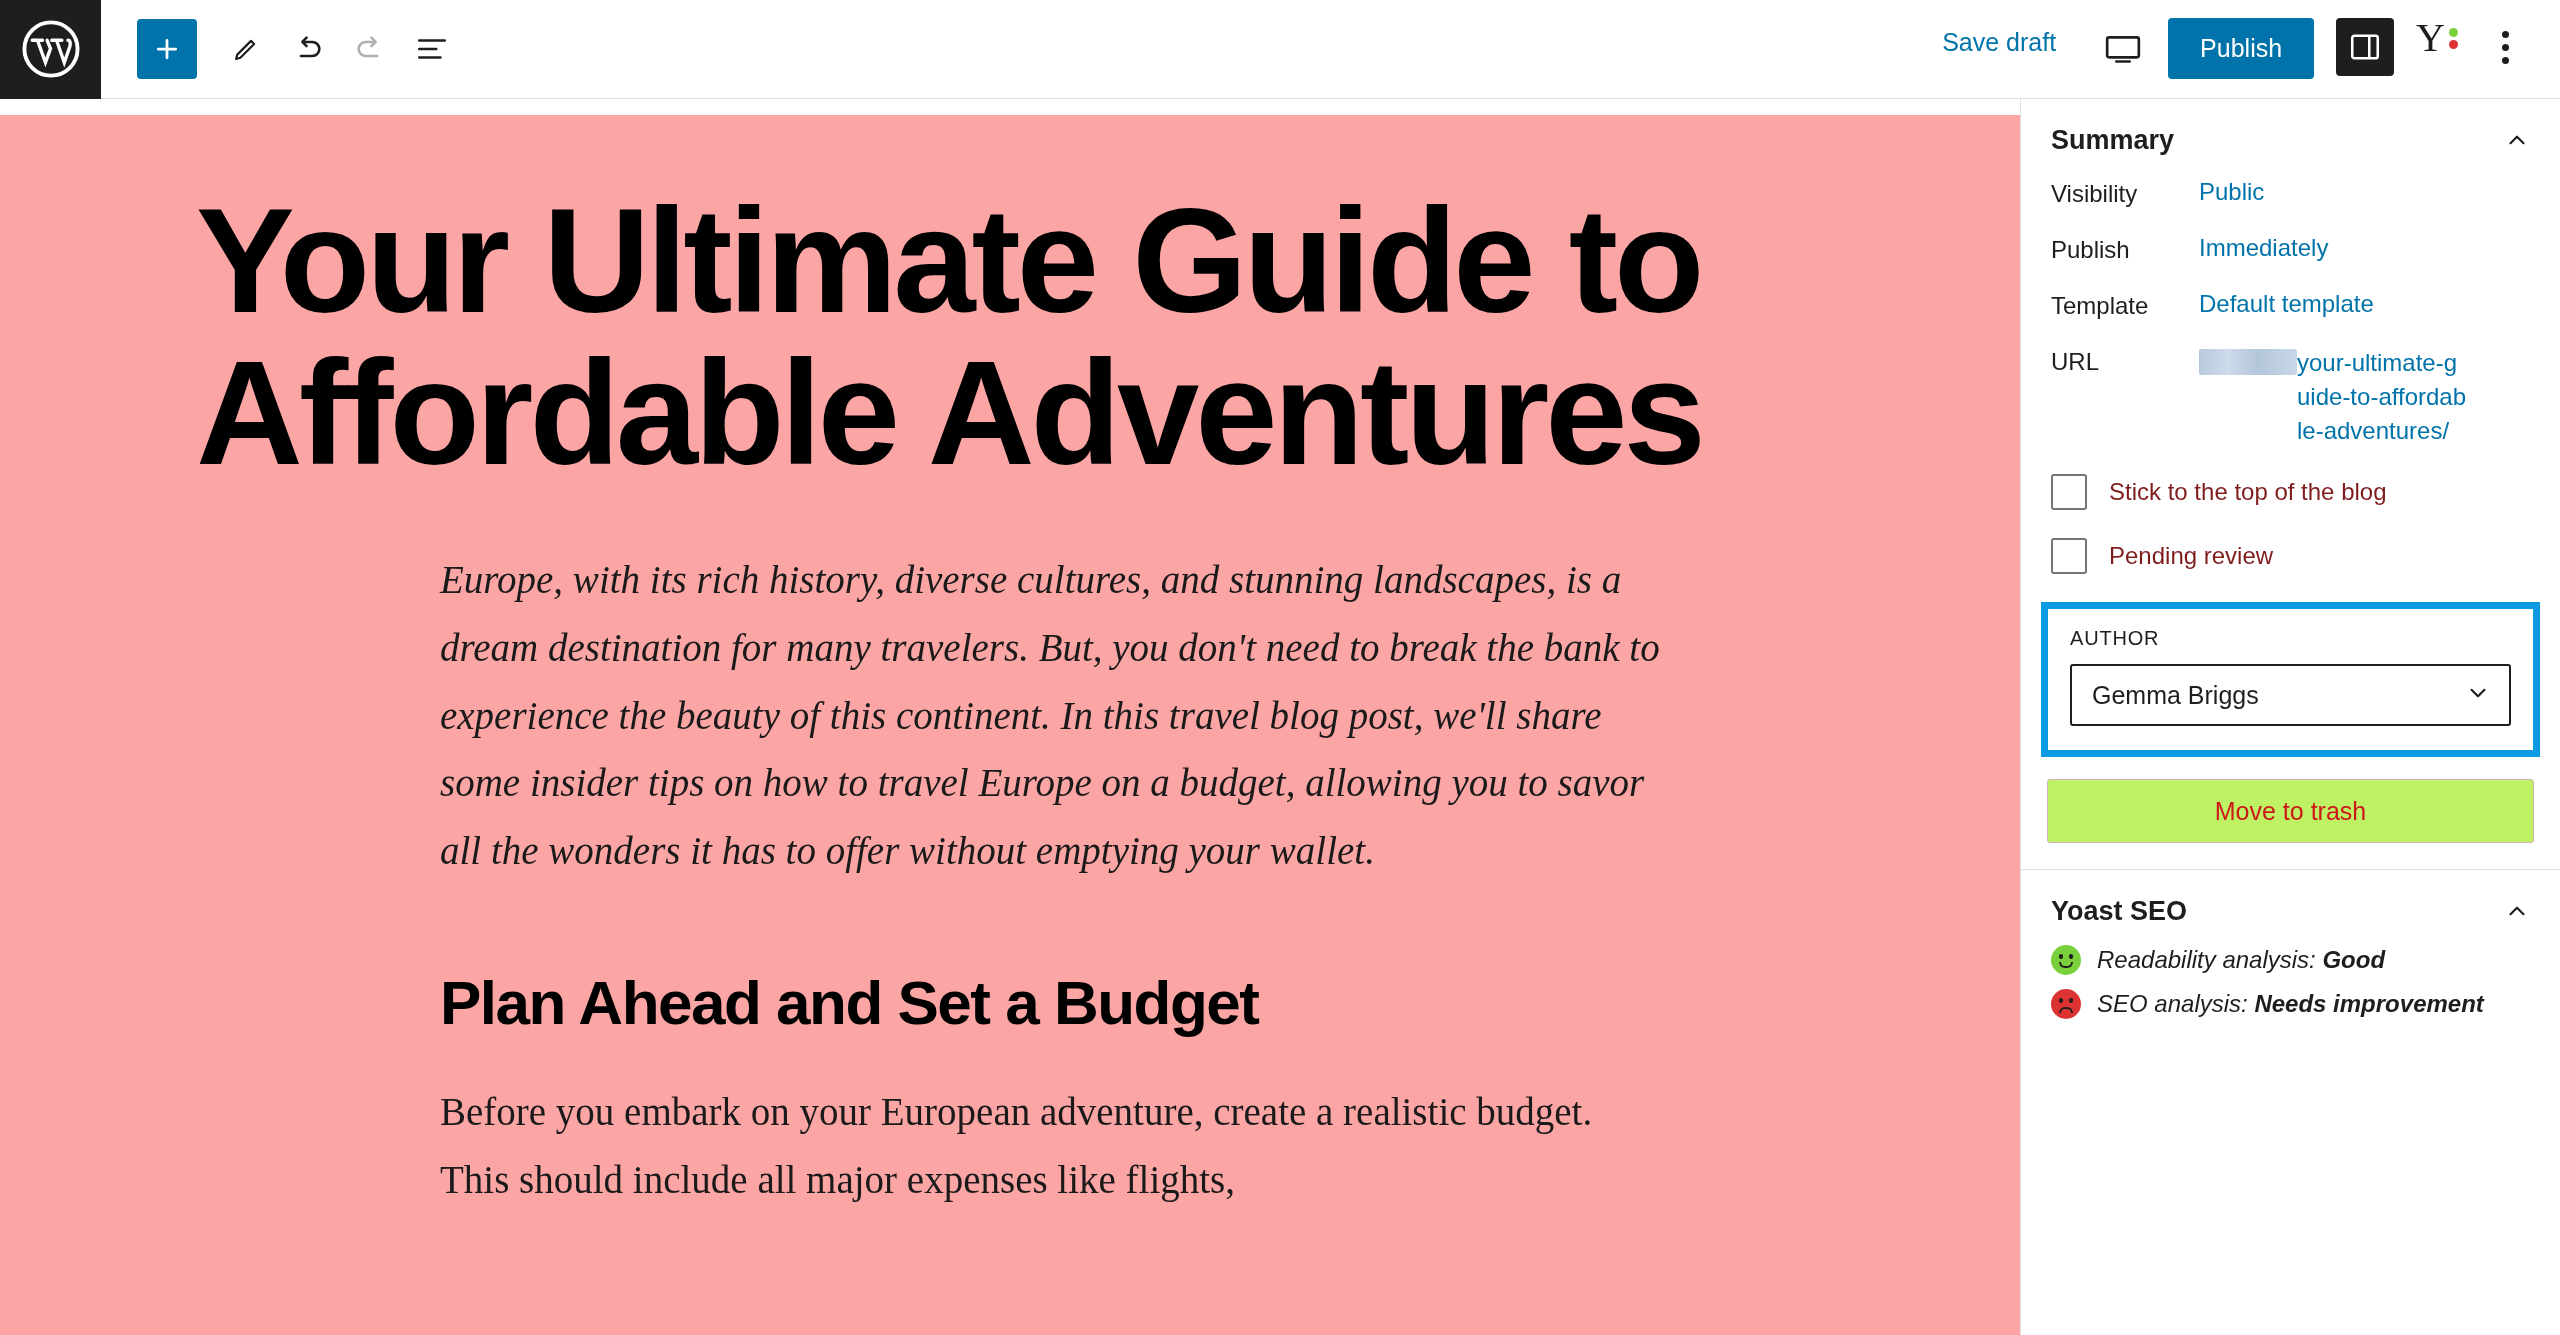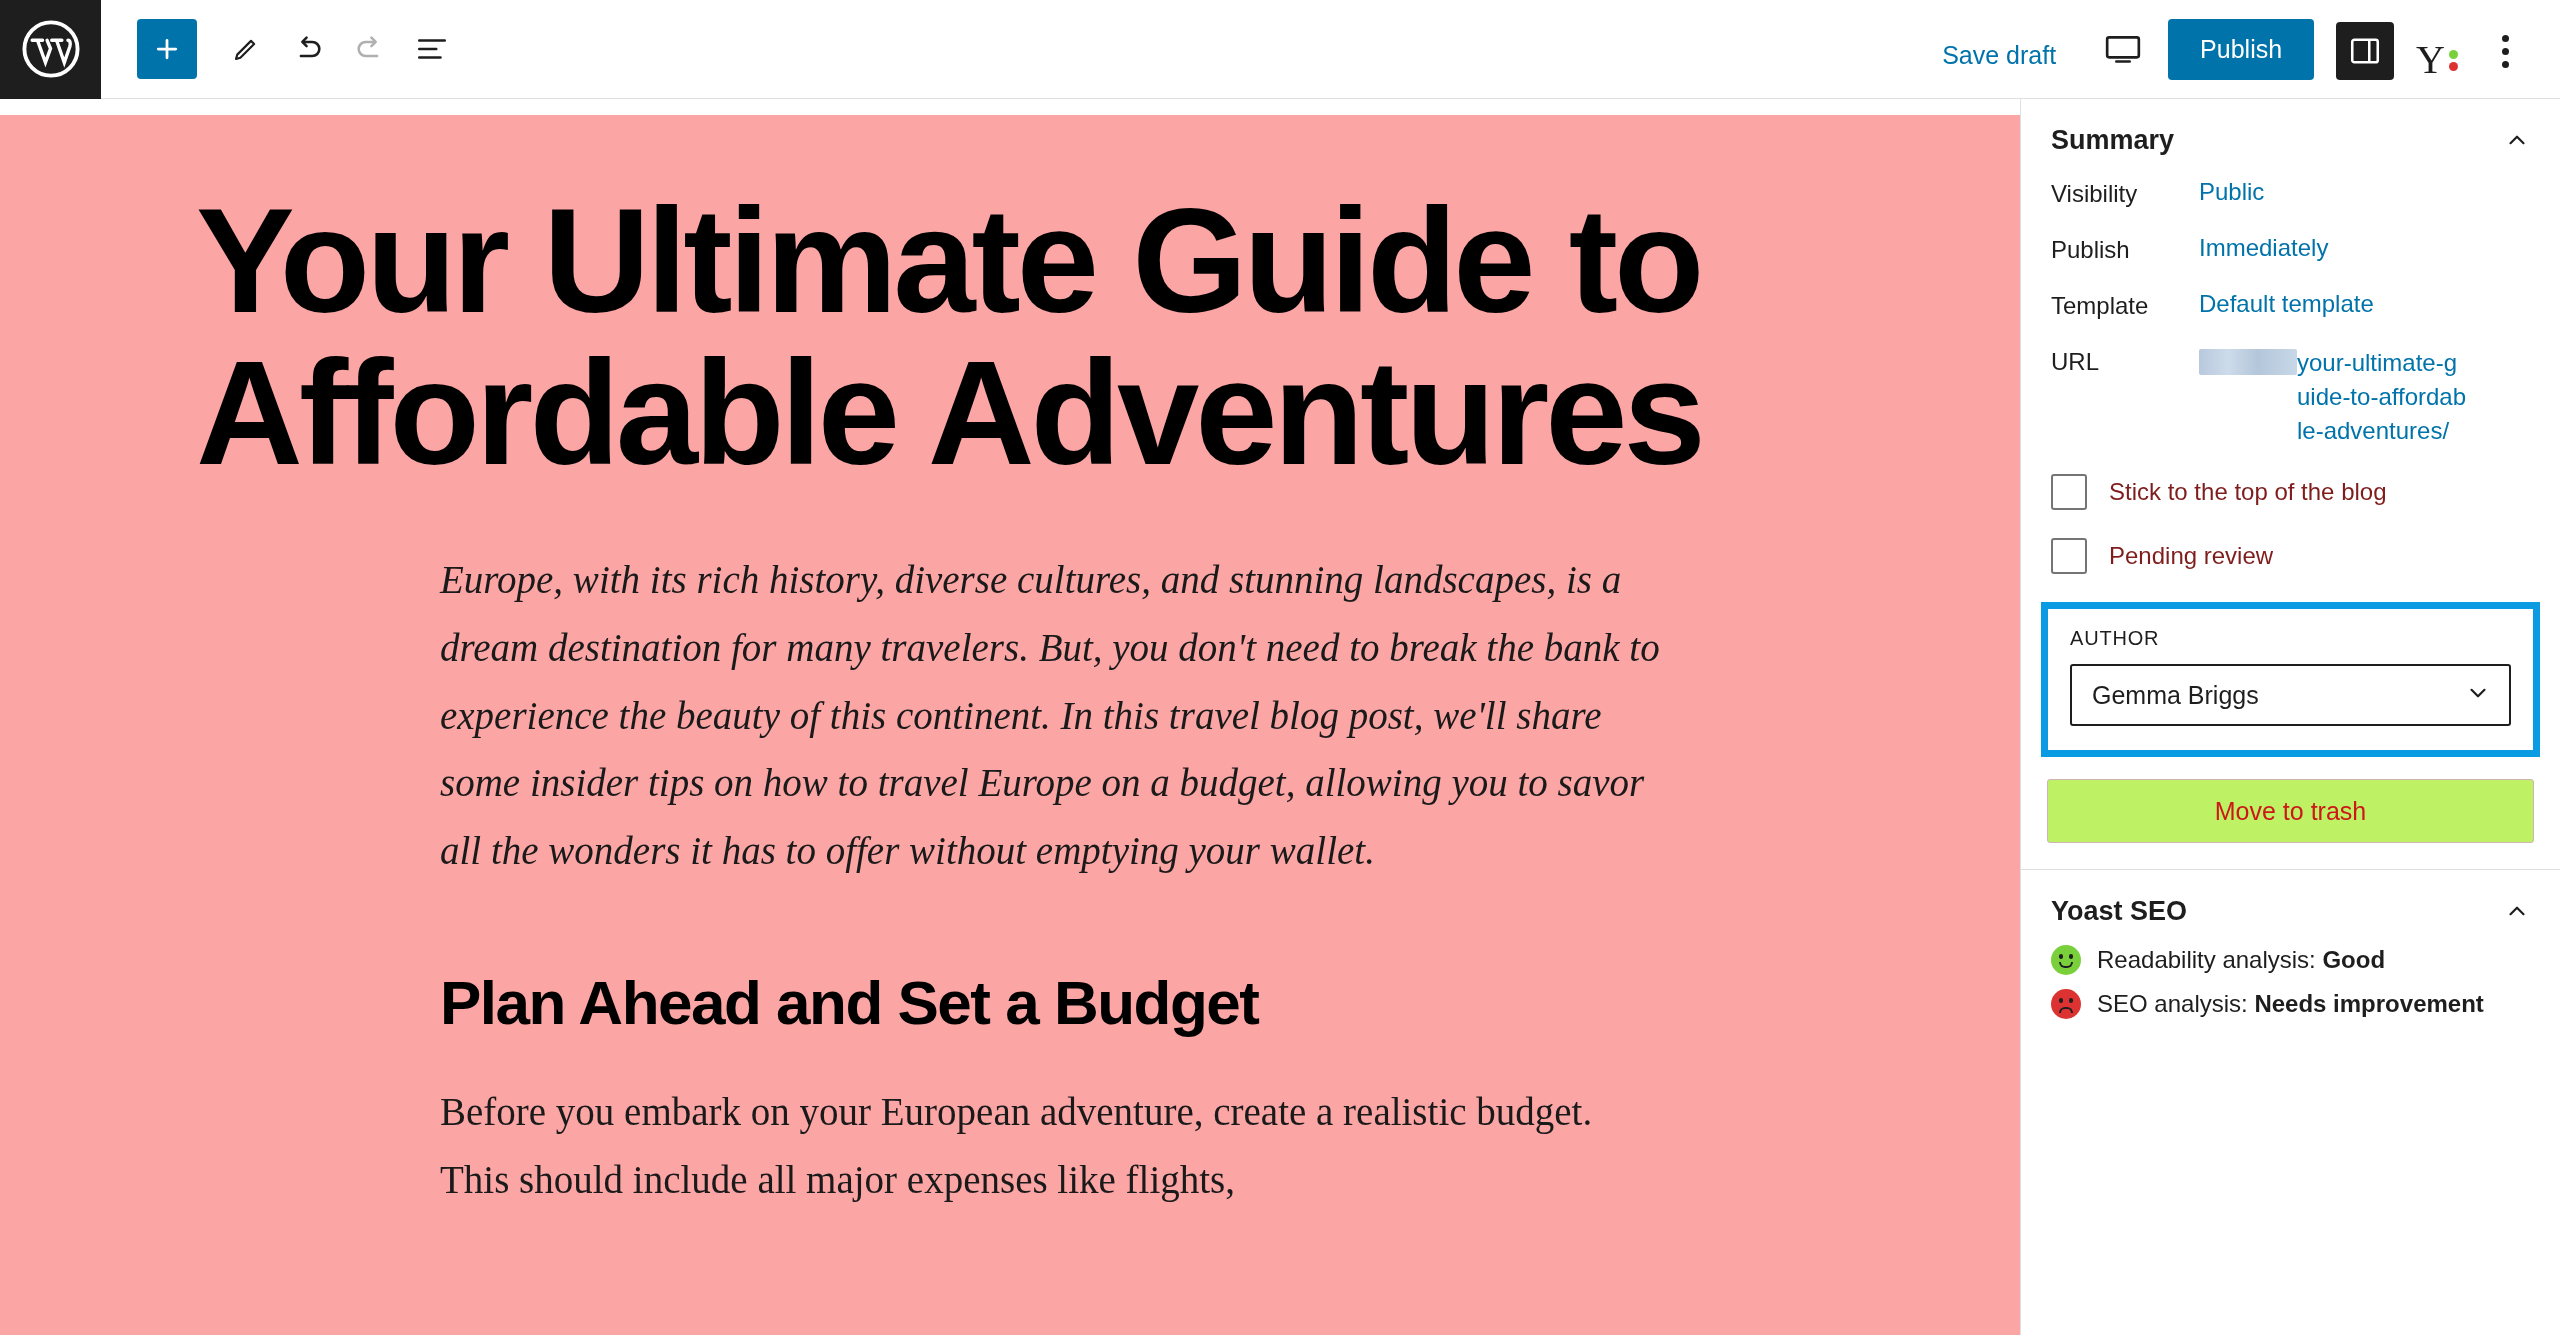--- a/index.html
+++ b/index.html
@@ -34,21 +34,21 @@
     border-radius: 4px;
   }
   .tb-add {
     width: 60px; height: 60px; background: #0073aa; border-radius: 4px;
     display: flex; align-items: center; justify-content: center;
     color: #fff; cursor: pointer; margin-right: 18px;
   }
   .tb-add svg { display:block; }
   .tb-icon-gray svg { display: block; }
   .tb-spacer { flex: 1 1 auto; }
-  .tb-right { display: flex; align-items: flex-end; gap: 0; padding-right: 30px; }
+  .tb-right { display: flex; align-items: flex-start; gap: 0; padding-right: 30px; }
   .save-draft {
     color: #0073aa; font-size: 25px; cursor: pointer; padding: 10px 22px;
     white-space: nowrap;
   }
   .preview-btn {
     width: 62px; height: 62px; display: flex; align-items: center; justify-content: center;
     cursor: pointer; margin-left: 14px; margin-right: 14px;
   }
   .publish-btn {
     background: #0073aa; color: #fff; font-size: 25px;
@@ -201,21 +201,21 @@
     display: flex; align-items: center; justify-content: center;
     color: #cc1818; font-size: 25px; cursor: pointer;
     background: #bef264;
   }
   .sb-divider { height: 1px; background: #e0e0e0; margin-top: 26px; }
   .yoast-head {
     display: flex; align-items: center; justify-content: space-between;
     padding: 26px 30px 18px 30px;
   }
   .yoast-row {
-    display: flex; align-items: center; padding: 0 30px; margin-bottom: 14px;
+    display: flex; align-items: center; padding: 0 30px; margin-bottom: 14px; font-style: italic;
   }
   .emoji-dot {
     width: 30px; height: 30px; border-radius: 50%; flex: 0 0 auto; margin-right: 16px;
     position: relative;
   }
   .emoji-dot.good { background: #7ad03a; }
   .emoji-dot.bad { background: #dc3232; }
   .emoji-dot::before, .emoji-dot::after {
     content: ""; position: absolute; width: 4px; height: 5px; background: #1e1e1e;
     top: 9px; border-radius: 2px;

